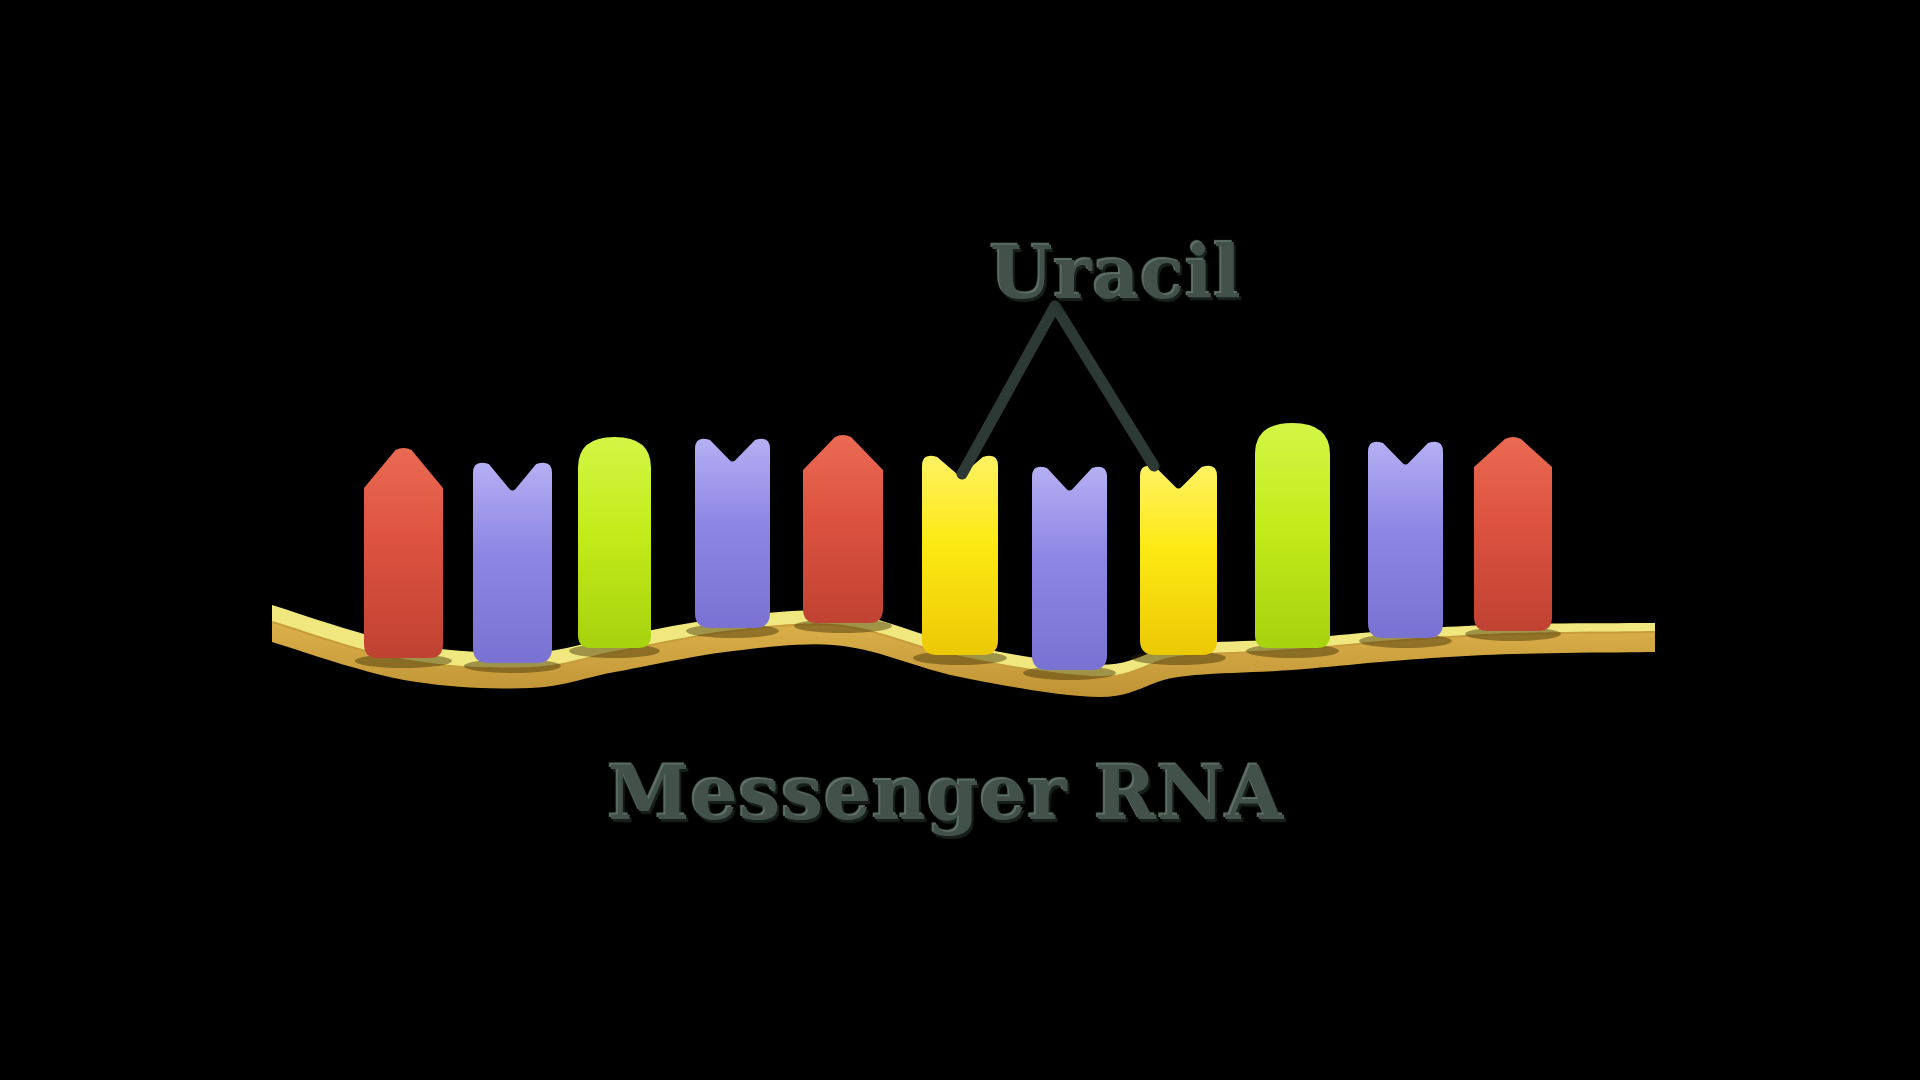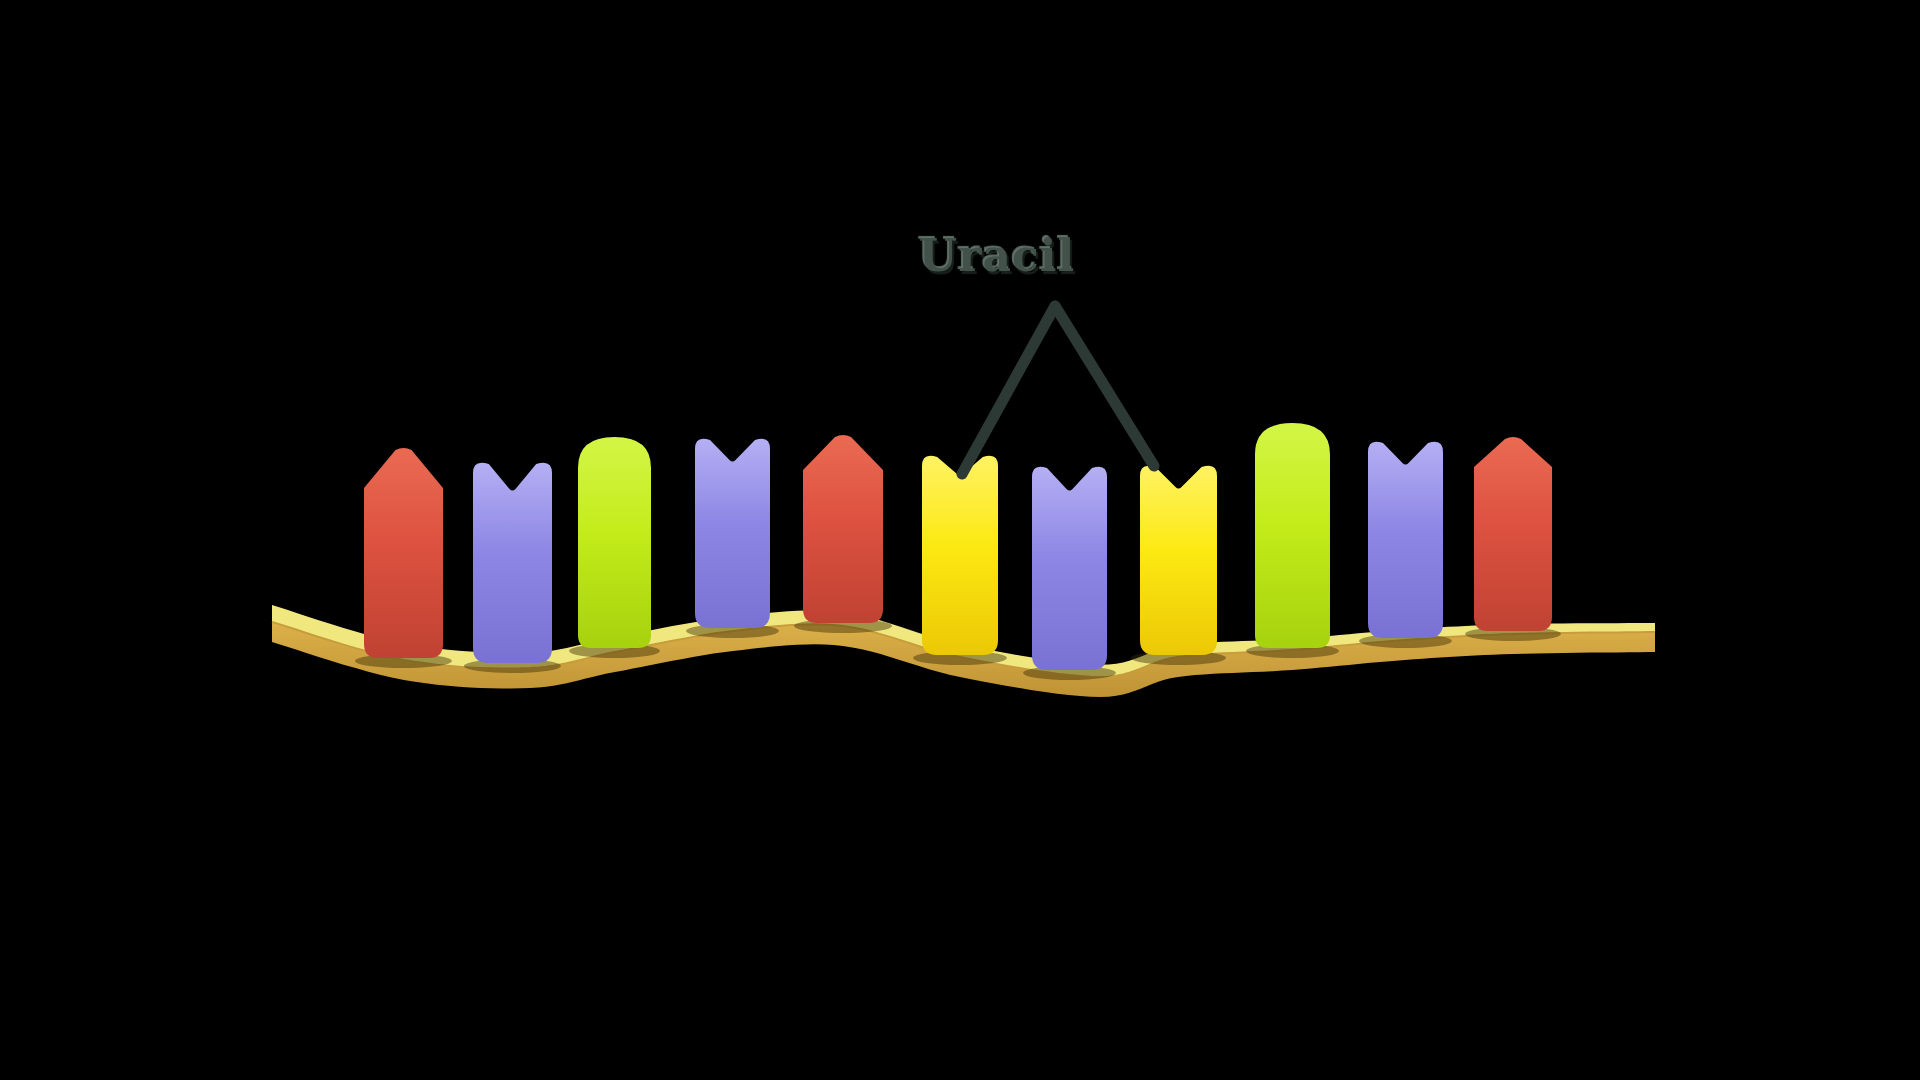--- a/index.html
+++ b/index.html
@@ -11,21 +11,21 @@
     font-family:"DejaVu Serif","Liberation Serif",serif;
     font-weight:bold;
     color:#42524b;
     letter-spacing:1px;
     white-space:nowrap;
     text-shadow:
       -2px -2px 1px #5f7168,
       2px 3px 1px #18201c,
       5px 7px 8px rgba(0,0,0,0.95);
   }
-  .label-uracil{left:997px;top:230px;font-size:44px;}
+  .label-uracil{left:1116px;top:230px;font-size:72px;}
   .label-mrna{left:946px;top:750px;font-size:74px;}
 </style>
 </head>
 <body>
 
 <div class="stage" style="background: rgb(0, 0, 0);">
   <svg id="diagram-svg" width="1920" height="1080" viewBox="0 0 1920 1080">
       <defs>
         <linearGradient id="g-red" x1="0" y1="0" x2="0" y2="1">
           <stop offset="0%" stop-color="#ea6a52"></stop>
@@ -130,13 +130,14 @@
             L 1383 638 Q 1368 638 1368 623 Z" fill="url(#g-purple)"></path>
       <path d="M 1474 467
             L 1505 439 Q 1513 435 1521 439
             L 1552 467
             L 1552 617 Q 1552 631 1538 631
             L 1488 631 Q 1474 631 1474 617 Z" fill="url(#g-red)"></path>
       <line x1="1055" y1="306" x2="962" y2="474" stroke="#2c3934" stroke-width="11" stroke-linecap="round"></line>
       <line x1="1055" y1="306" x2="1154" y2="466" stroke="#2c3934" stroke-width="11" stroke-linecap="round"></line>
     </svg>
   <div class="label label-uracil">Uracil</div>
+  <div class="label label-mrna">Messenger RNA</div>
 </div>
 
 </body></html>

